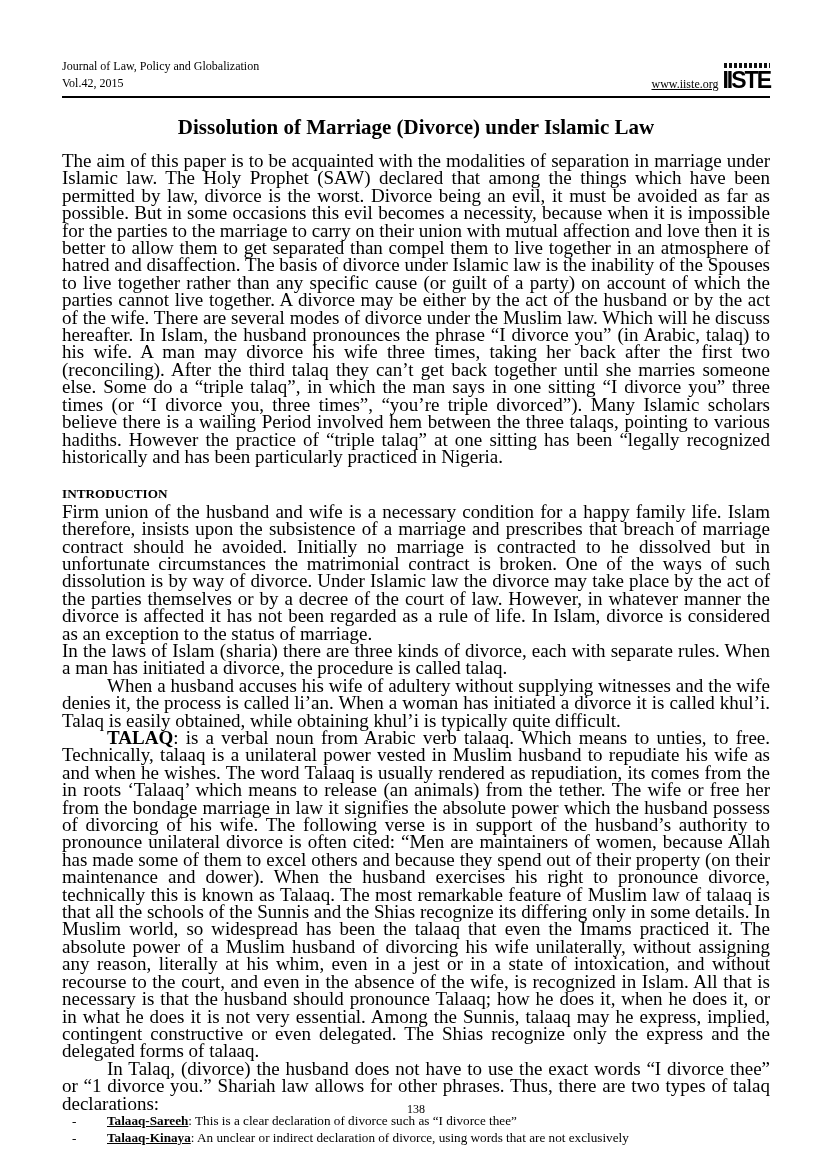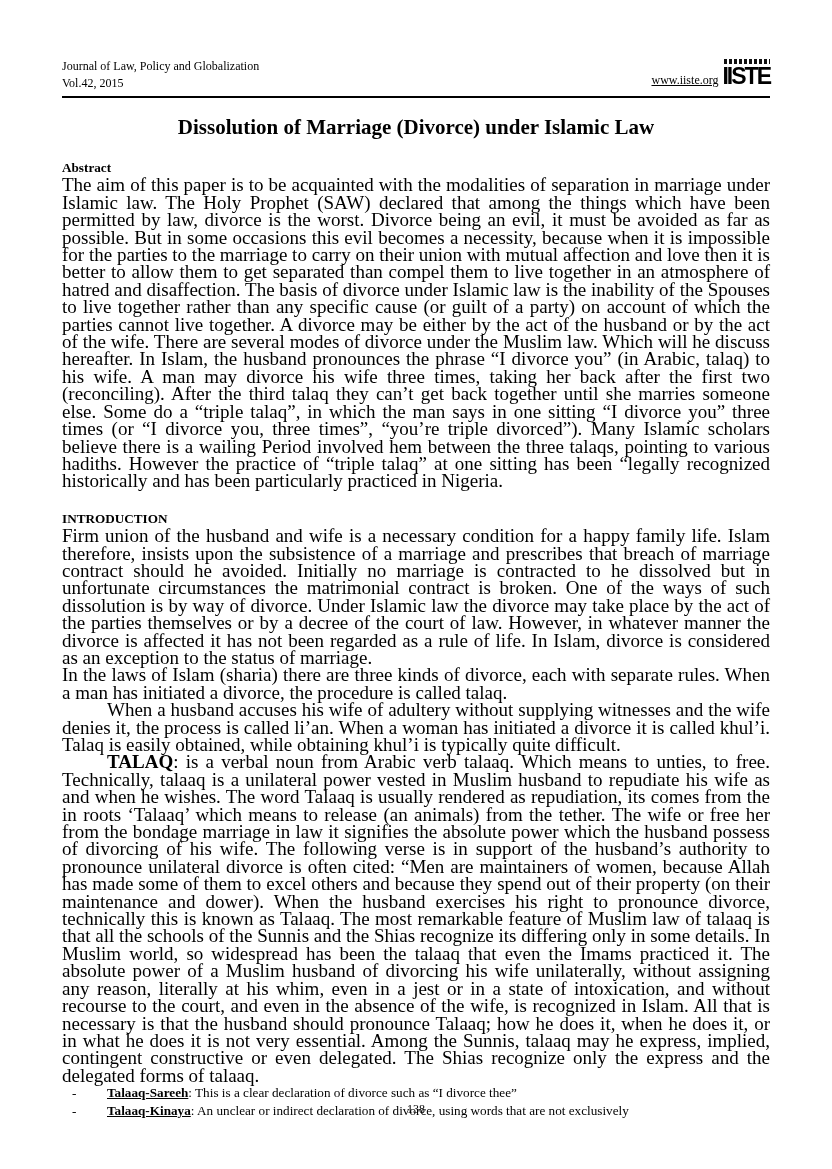--- a/index.html
+++ b/index.html
@@ -10,21 +10,21 @@
     height: 1169px;
     margin: 0 auto;
     background: #ffffff;
     color: #000000;
     font-family: "Liberation Serif", "DejaVu Serif", serif;
     overflow: hidden;
   }
   .content { padding: 58px 62px 0 62px; }
 
   
-  .hdr { display: flex; justify-content: space-between; align-items: flex-start; }
+  .hdr { display: flex; justify-content: space-between; align-items: flex-end; }
   .hdr-left { font-size: 12px; line-height: 17px; }
   .hdr-right { text-align: right; }
   .site-link { font-size: 12px; color: #000; text-decoration: underline; display: inline-block; margin-left: 6px; }
   .logo { margin-top: 1px; display: inline-block; text-align: right; }
   .logo-marks {
     height: 6px; width: 46px; margin-left: auto;
     background: repeating-linear-gradient(90deg, #111 0 3px, #fff 3px 5px);
     border-bottom: 1px solid #fff;
   }
   .logo-text {
@@ -83,28 +83,28 @@
         </div>
       </div>
     </div>
     <hr class="hdr-rule">
 
     <h1 class="title">Dissolution of Marriage (Divorce) under Islamic Law</h1>
 
     <div class="authors">
     </div>
 
-    <div class="sect-head abstract-head">Abstract</div>
     <p class="body">The aim of this paper is to be acquainted with the modalities of separation in marriage under Islamic law. The Holy Prophet (SAW) declared that among the things which have been permitted by law, divorce is the worst. Divorce being an evil, it must be avoided as far as possible. But in some occasions this evil becomes a necessity, because when it is impossible for the parties to the marriage to carry on their union with mutual affection and love then it is better to allow them to get separated than compel them to live together in an atmosphere of hatred and disaffection. The basis of divorce under Islamic law is the inability of the Spouses to live together rather than any specific cause (or guilt of a party) on account of which the parties cannot live together. A divorce may be either by the act of the husband or by the act of the wife. There are several modes of divorce under the Muslim law. Which will he discuss hereafter. In Islam, the husband pronounces the phrase “I divorce you” (in Arabic, talaq) to his wife. A man may divorce his wife three times, taking her back after the first two (reconciling). After the third talaq they can’t get back together until she marries someone else. Some do a “triple talaq”, in which the man says in one sitting “I divorce you” three times (or “I divorce you, three times”, “you’re triple divorced”). Many Islamic scholars believe there is a wailing Period involved hem between the three talaqs, pointing to various hadiths. However the practice of “triple talaq” at one sitting has been “legally recognized historically and has been particularly practiced in Nigeria.</p>
 
     <div class="sect-head intro-head">INTRODUCTION</div>
     <p class="body">Firm union of the husband and wife is a necessary condition for a happy family life. Islam therefore, insists upon the subsistence of a marriage and prescribes that breach of marriage contract should he avoided. Initially no marriage is contracted to he dissolved but in unfortunate circumstances the matrimonial contract is broken. One of the ways of such dissolution is by way of divorce. Under Islamic law the divorce may take place by the act of the parties themselves or by a decree of the court of law. However, in whatever manner the divorce is affected it has not been regarded as a rule of life. In Islam, divorce is considered as an exception to the status of marriage.</p>
     <p class="body">In the laws of Islam (sharia) there are three kinds of divorce, each with separate rules. When a man has initiated a divorce, the procedure is called talaq.</p>
     <p class="body indent">When a husband accuses his wife of adultery without supplying witnesses and the wife denies it, the process is called li’an. When a woman has initiated a divorce it is called khul’i. Talaq is easily obtained, while obtaining khul’i is typically quite difficult.</p>
     <p class="body indent"><b class="inline-term">TALAQ</b><span>: is a verbal noun from Arabic verb talaaq. Which means to unties, to free. Technically, talaaq is a unilateral power vested in Muslim husband to repudiate his wife as and when he wishes. The word Talaaq is usually rendered as repudiation, its comes from the in roots ‘Talaaq’ which means to release (an animals) from the tether. The wife or free her from the bondage marriage in law it signifies the absolute power  which the husband possess of divorcing of his wife. The following verse is in support of the husband’s authority to pronounce unilateral divorce is often cited: “Men are maintainers of women, because Allah has made some of them to excel others and because they spend out of their property (on their maintenance and dower). When the husband exercises his right to pronounce divorce, technically this is known as Talaaq. The most remarkable feature of Muslim law of talaaq is that all the schools of the Sunnis and the Shias recognize its differing only in some details. In Muslim world, so widespread has been the talaaq that even the Imams practiced it. The absolute power of a Muslim husband of divorcing his wife unilaterally, without assigning any reason, literally at his whim, even in a jest or in a state of intoxication, and without recourse to the court, and even in the absence of the wife, is recognized in Islam. All that is necessary is that the husband should pronounce Talaaq; how he does it, when he does it, or in what he does it is not very essential. Among the Sunnis, talaaq may he express, implied, contingent constructive or even delegated. The Shias recognize only the express and the delegated forms of talaaq.</span></p>
+    <p class="body indent">In Talaq, (divorce) the husband does not have to use the exact words “I divorce thee” or “1 divorce you.” Shariah law allows for other phrases. Thus, there are two types of talaq declarations:</p>
 
     <div class="bullet">
       <span class="dash">-</span>
       <span class="btext"><span class="term">Talaaq-Sareeh</span><span>: This is a clear declaration of divorce such as “I divorce thee”</span></span>
     </div>
     <div class="bullet">
       <span class="dash">-</span>
       <span class="btext"><span class="term">Talaaq-Kinaya</span><span>: An unclear or indirect declaration of divorce, using words that are not exclusively</span></span>
     </div>
 

